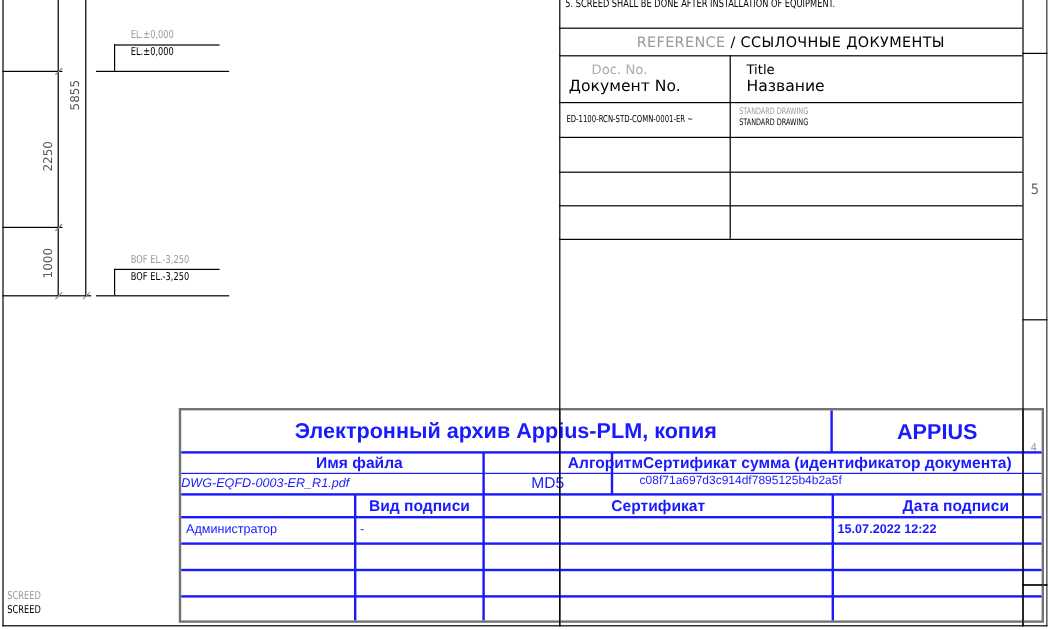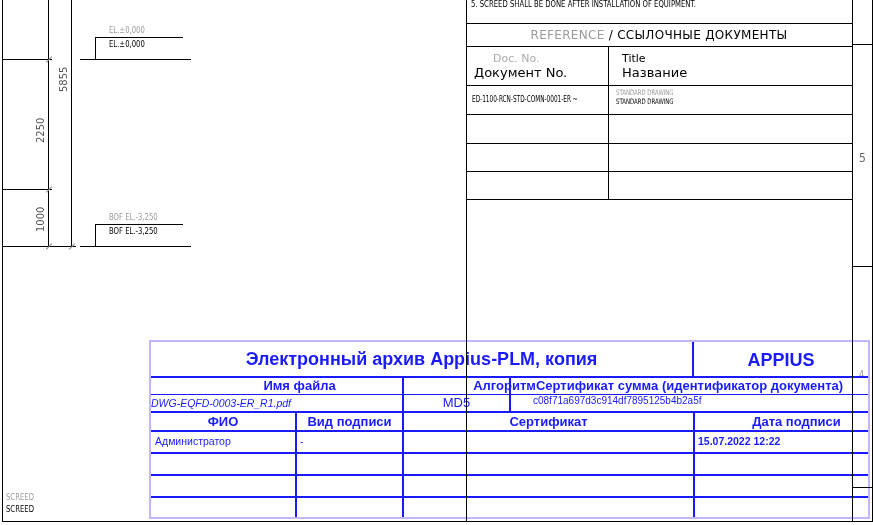--- a/index.html
+++ b/index.html
@@ -10,21 +10,21 @@
   .ghost { color:#9a9a9a; }
   .vert { position:absolute; transform:rotate(-90deg); transform-origin:left top; font-family:"DejaVu Sans", sans-serif; font-size:10px; color:#555; white-space:nowrap; }
   .tick { position:absolute; width:8px; height:1px; background:#888; transform:rotate(-45deg); }
 
   
   .ref-title { position:absolute; left:466px; top:24px; width:386px; height:22px; text-align:center; font-family:"DejaVu Sans", sans-serif; font-size:12px; line-height:22px; letter-spacing:0.3px; }
   .hdr-en { font-family:"DejaVu Sans", sans-serif; font-size:11px; color:#aaa; position:absolute; }
   .hdr-ru { font-family:"DejaVu Sans", sans-serif; font-size:13px; color:#000; position:absolute; }
 
   
-  .bt { position:absolute; left:149px; top:340px; width:721px; height:179px; border:2px solid #c4b5fd; box-sizing:border-box; }
+  .bt { position:absolute; left:149px; top:340px; width:721px; height:179px; border:2px solid #737373; box-sizing:border-box; }
   .bl { position:absolute; background:#1a1aff; }
   .bc { position:absolute; color:#1a1aff; font-family:"Liberation Sans", sans-serif; white-space:nowrap; }
   .bh { font-weight:bold; font-size:13px; text-align:center; }
   .bv { font-size:10.5px; }
 </style>
 </head>
 <body>
 
 <div class="ln" style="left:2px;top:0;width:1px;height:522px;"></div>
 <div class="ln" style="left:2px;top:521px;width:871px;height:1px;"></div>
@@ -113,21 +113,20 @@
   <div class="bc" style="left:543px;top:8px;width:174px;text-align:center;font-weight:bold;font-size:18px;">APPIUS</div>
 
   <div class="bc bh" style="left:0;top:36px;width:251px;padding-left:23px;">Имя файла</div>
   <div class="bc bh" style="left:253px;top:36px;width:105px;padding-left:48px;">Алгоритм</div>
   <div class="bc bh" style="left:360px;top:36px;width:357px;">Сертификат сумма (идентификатор документа)</div>
 
   <div class="bc bv" style="left:0;top:55px;font-style:italic;">DWG-EQFD-0003-ER_R1.pdf</div>
   <div class="bc" style="left:253px;top:53px;width:105px;text-align:center;font-size:13px;">MD5</div>
   <div class="bc" style="left:382px;top:53px;font-size:10px;">c08f71a697d3c914df7895125b4b2a5f</div>
 
-  <div class="bc bh" style="left:0;top:72px;width:144px;">ФИО</div>
   <div class="bc bh" style="left:146px;top:72px;width:105px;">Вид подписи</div>
   <div class="bc bh" style="left:253px;top:72px;width:289px;">Сертификат</div>
   <div class="bc bh" style="left:544px;top:72px;width:203px;">Дата подписи</div>
 
   <div class="bc bv" style="left:4px;top:93px;">Администратор</div>
   <div class="bc bv" style="left:149px;top:93px;">-</div>
   <div class="bc bv" style="left:256px;top:93px;"></div>
   <div class="bc bv" style="left:547px;top:93px;font-weight:bold;">15.07.2022 12:22</div>
 </div>
 

